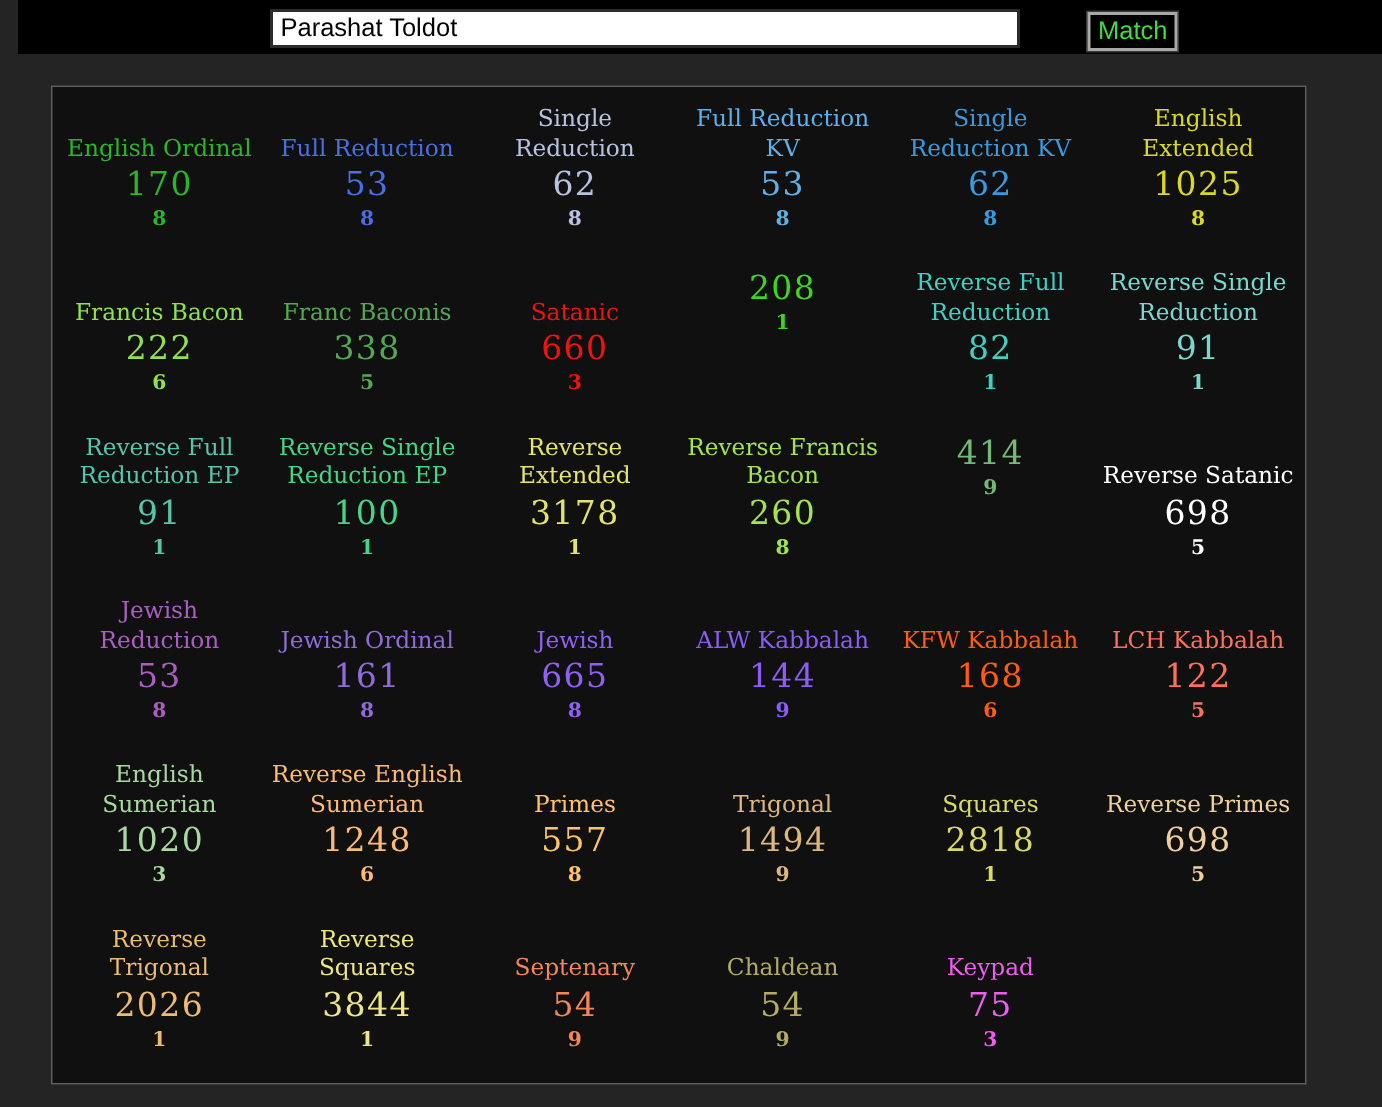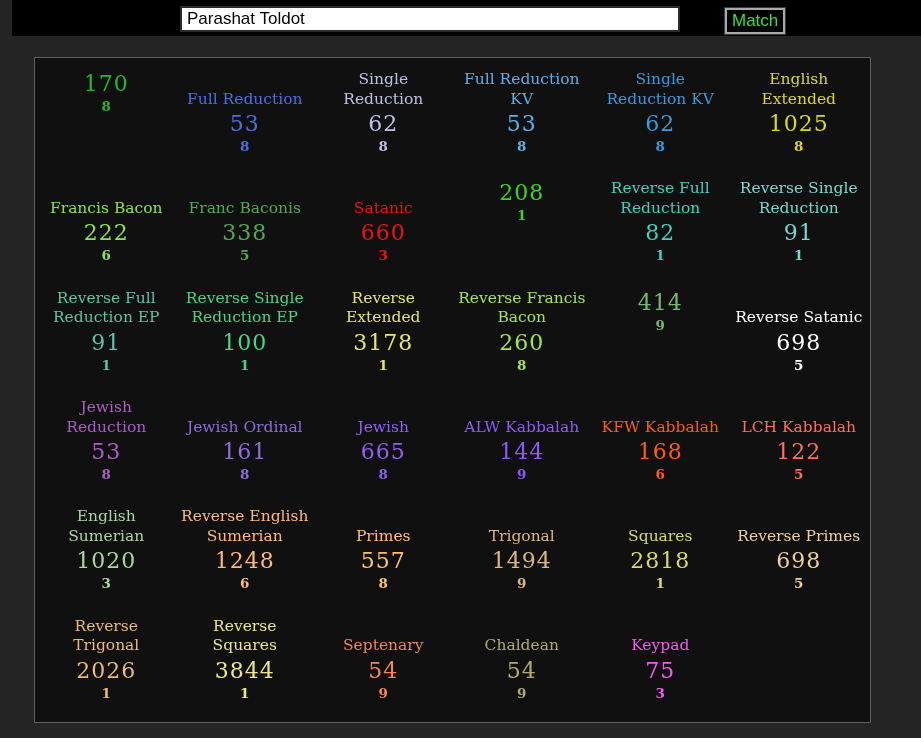--- a/index.html
+++ b/index.html
@@ -75,20 +75,21 @@
 <body style="background: rgb(36, 36, 36);">
 
 <div class="topbar" style="background: rgb(0, 0, 0);">
   <input class="search-input" type="text" value="Parashat Toldot" style="">
   <button class="match-btn" style="color: rgb(63, 220, 63);">Match</button>
 </div>
 
 <div class="panel" style="background: rgb(16, 16, 16); border-color: rgb(95, 95, 95);">
   <div class="grid" id="cipher-grid">
   <div class="cell" style="color: rgb(43, 181, 43);">
+    <div class="cipher-name">English Ordinal</div>
     <div class="cipher-value">170</div>
     <div class="cipher-reduced">8</div>
   </div>
 
   <div class="cell" style="color: rgb(74, 111, 227);">
     <div class="cipher-name">Full Reduction</div>
     <div class="cipher-value">53</div>
     <div class="cipher-reduced">8</div>
   </div>
 

